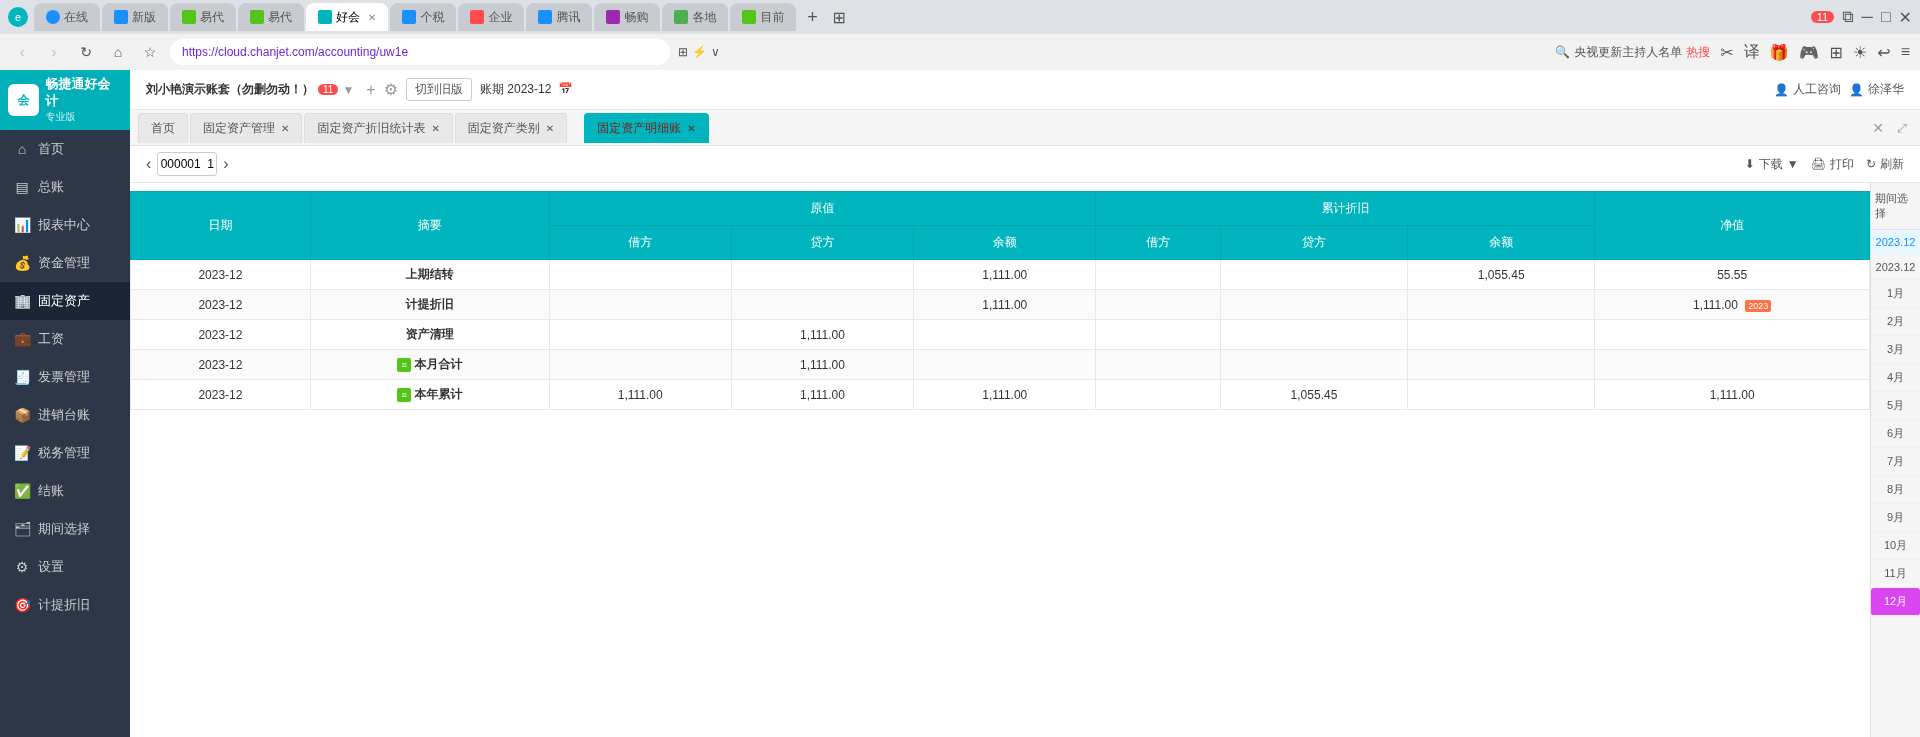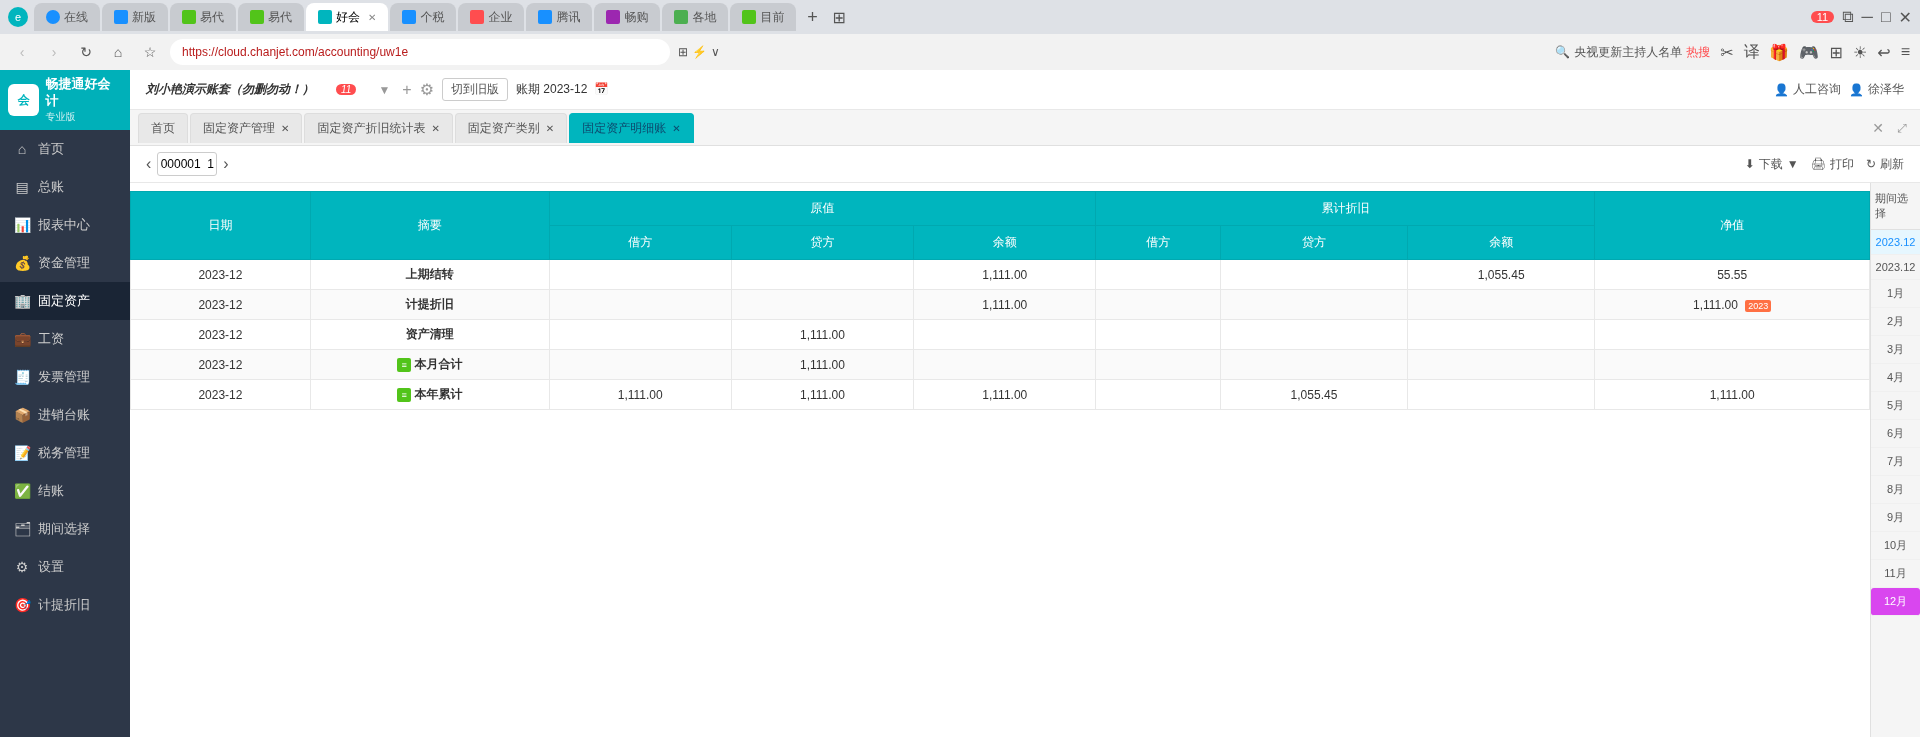--- a/index.html
+++ b/index.html
@@ -11,21 +11,21 @@
     .tab { display: flex; align-items: center; height: 28px; padding: 0 12px; border-radius: 8px 8px 0 0; font-size: 12px; cursor: pointer; gap: 4px; white-space: nowrap; }
     .tab.active { background: #fff; }
     .tab.inactive { background: #c8cbd0; color: #555; }
     .tab-favicon { width: 14px; height: 14px; border-radius: 2px; display: inline-block; }
     .tab-close { font-size: 10px; color: #888; margin-left: 4px; cursor: pointer; }
     .tab-new { width: 28px; height: 28px; display: flex; align-items: center; justify-content: center; font-size: 18px; color: #555; cursor: pointer; }
 
     .address-bar { display: flex; align-items: center; height: 36px; padding: 0 10px; gap: 8px; background: #f2f2f2; }
     .nav-btn { width: 24px; height: 24px; display: flex; align-items: center; justify-content: center; color: #555; cursor: pointer; font-size: 14px; }
     .nav-btn.disabled { color: #bbb; }
-    .address-input { flex: 1; height: 26px; border: none; border-radius: 13px; background: #fff; padding: 0 12px; font-size: 12px; color: #b91c1c; outline: none; max-width: 500px; }
+    .address-input { flex: 1; height: 26px; border: none; border-radius: 13px; background: #fff; padding: 0 12px; font-size: 12px; color: #6d28d9; outline: none; max-width: 500px; }
     .toolbar-right { display: flex; align-items: center; gap: 10px; margin-left: auto; }
     .hot-search { color: #ff4d4f; font-weight: normal; }
     .toolbar-icon { font-size: 16px; cursor: pointer; color: #555; }
 
     
     .app-container { display: flex; height: 667px; background: #f5f5f5; }
 
     
     .sidebar { width: 130px; background: #2d3748; display: flex; flex-direction: column; color: #fff; flex-shrink: 0; }
     .sidebar-header { background: #00b0b9; padding: 10px 8px; display: flex; align-items: center; gap: 6px; height: 60px; }
@@ -35,32 +35,32 @@
     .sidebar-menu { flex: 1; overflow-y: auto; }
     .sidebar-item { display: flex; align-items: center; gap: 8px; padding: 10px 14px; cursor: pointer; color: #ccc; font-size: 13px; }
     .sidebar-item.active { background: #1a2535; color: #fff; }
     .sidebar-item-icon { font-size: 14px; width: 16px; text-align: center; }
 
     
     .main-content { flex: 1; display: flex; flex-direction: column; background: #fff; overflow: hidden; }
 
     
     .app-header { height: 40px; display: flex; align-items: center; padding: 0 16px; background: #fff; border-bottom: 1px solid #e8e8e8; gap: 12px; }
-    .account-info { display: flex; align-items: center; gap: 22px; font-size: 12px; font-style: italic; }
+    .account-info { display: flex; align-items: center; gap: 4px; font-size: 12px; }
     .account-name { color: #333; font-weight: bold; }
     .badge { background: #ff4d4f; color: #fff; border-radius: 10px; padding: 0 5px; font-size: 10px; min-width: 16px; text-align: center; }
     .header-actions { display: flex; align-items: center; gap: 8px; margin-left: auto; }
     .btn-outline { border: 1px solid #ccc; border-radius: 3px; padding: 2px 8px; font-size: 12px; cursor: pointer; background: #fff; color: #555; }
     .period-info { font-size: 12px; color: #333; }
     .header-btn { display: flex; align-items: center; gap: 4px; font-size: 12px; color: #555; cursor: pointer; }
 
     
     .page-tabs { display: flex; align-items: center; height: 36px; background: #f5f5f5; border-bottom: 1px solid #e0e0e0; padding: 0 8px; gap: 2px; }
     .page-tab { display: flex; align-items: center; gap: 6px; padding: 6px 12px; border-radius: 4px 4px 0 0; font-size: 12px; cursor: pointer; color: #555; background: #e8e8e8; border: 1px solid #ddd; border-bottom: none; }
-    .page-tab.active { background: #00b5be; color: #0c4a6e; border-color: #00b5be; }
+    .page-tab.active { background: #00b5be; color: #7f1d1d; border-color: #00b5be; margin-left: 15px; }
     .page-tab-close { font-size: 10px; cursor: pointer; }
 
     
     .page-toolbar { display: flex; align-items: center; padding: 6px 16px; border-bottom: 1px solid #e8e8e8; gap: 12px; }
     .nav-pagination { display: flex; align-items: center; gap: 6px; }
     .pagination-input { width: 60px; height: 24px; border: 1px solid #ccc; border-radius: 3px; text-align: center; font-size: 12px; }
     .toolbar-right-btns { display: flex; align-items: center; gap: 12px; margin-left: auto; }
     .toolbar-action-btn { display: flex; align-items: center; gap: 4px; font-size: 12px; color: #555; cursor: pointer; }
 
     

